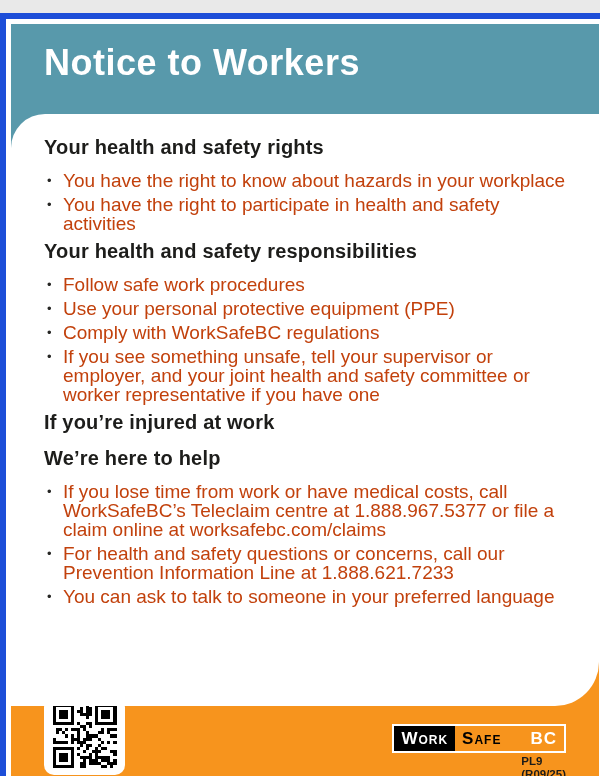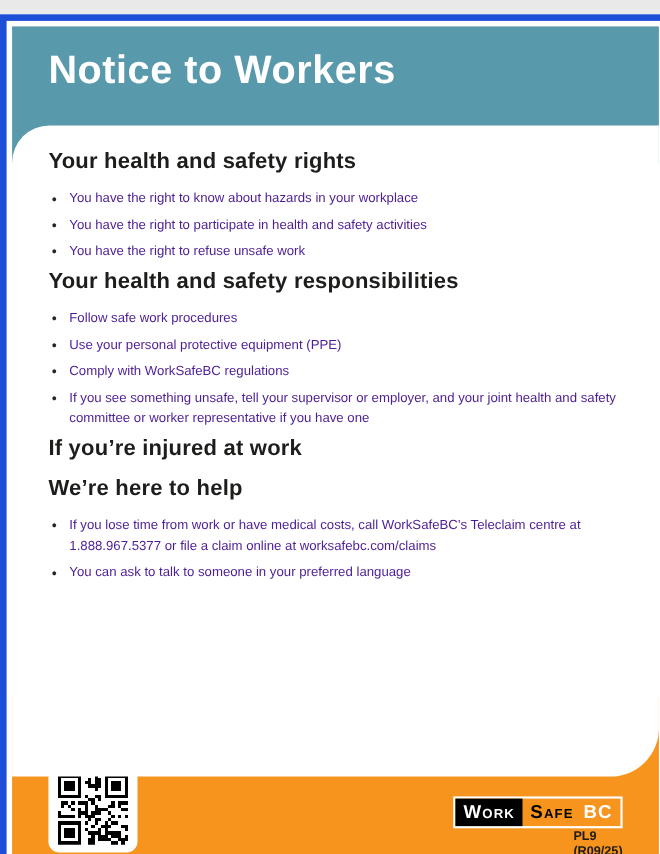--- a/index.html
+++ b/index.html
@@ -40,21 +40,21 @@
   .content-panel h2{
     margin:6px 0 12px 0;
     font-size:20px;line-height:24px;font-weight:bold;
     color:#1d1d1b;letter-spacing:.2px;
   }
   .content-panel section:first-child h2{margin-top:0;}
   .content-panel ul{margin:0;padding:0;list-style:none;}
   .content-panel li{
     position:relative;
     margin:0 0 5px 0;padding-left:19px;
-    font-size:12px;line-height:19px;color:#4c1d95;
+    font-size:19px;line-height:19px;color:#c2410c;
   }
   .content-panel li::before{
     content:"\2022";
     position:absolute;left:3px;top:0;
     font-size:13px;color:#262624;
   }
   
   .qr-box{
     position:absolute;left:33px;top:63px;
     width:81px;height:78px;
@@ -68,21 +68,21 @@
   }
   .wsbc-logo{
     position:absolute;right:33px;top:90px;
     height:25px;display:flex;align-items:stretch;
     border:2px solid #ffffff;
     font-weight:bold;font-variant:small-caps;
     font-size:17px;letter-spacing:1px;line-height:25px;
   }
   .logo-seg{display:flex;align-items:center;padding:0 7px;}
   .logo-work{background:#000000;color:#ffffff;}
-  .logo-safe{background:transparent;color:#000000;gap:3px;}
+  .logo-safe{background:transparent;color:#000000;gap:23px;}
   .logo-bc{color:#ffffff;margin-left:6px;}
   .form-code{
     position:absolute;right:33px;top:121px;
     text-align:left;
     font-size:11.5px;line-height:13px;font-weight:bold;color:#1b1b19;
   }
 </style>
 </head>
 <body>
 
@@ -235,21 +235,20 @@
     </div>
   </div>
 
   <div class="content-panel">
 
     <section>
       <h2>Your health and safety rights</h2>
       <ul>
         <li>You have the right to know about hazards in your workplace</li>
         <li>You have the right to participate in health and safety activities</li>
-        <li>You have the right to refuse unsafe work</li>
       </ul>
     </section>
 
     <section>
       <h2>Your health and safety responsibilities</h2>
       <ul>
         <li>Follow safe work procedures</li>
         <li>Use your personal protective equipment (PPE)</li>
         <li>Comply with WorkSafeBC regulations</li>
         <li>If you see something unsafe, tell your supervisor or employer, and your joint health and safety committee or worker representative if you have one</li>
@@ -257,18 +256,19 @@
     </section>
 
     <section>
       <h2>If you’re injured at work</h2>
     </section>
 
     <section>
       <h2>We’re here to help</h2>
       <ul>
         <li>If you lose time from work or have medical costs, call WorkSafeBC’s Teleclaim centre at 1.888.967.5377 or file a claim online at worksafebc.com/claims</li>
+        <li>For health and safety questions or concerns, call our Prevention Information Line at 1.888.621.7233</li>
         <li>You can ask to talk to someone in your preferred language</li>
       </ul>
     </section>
 
   </div>
 </div>
 
 </body></html>

